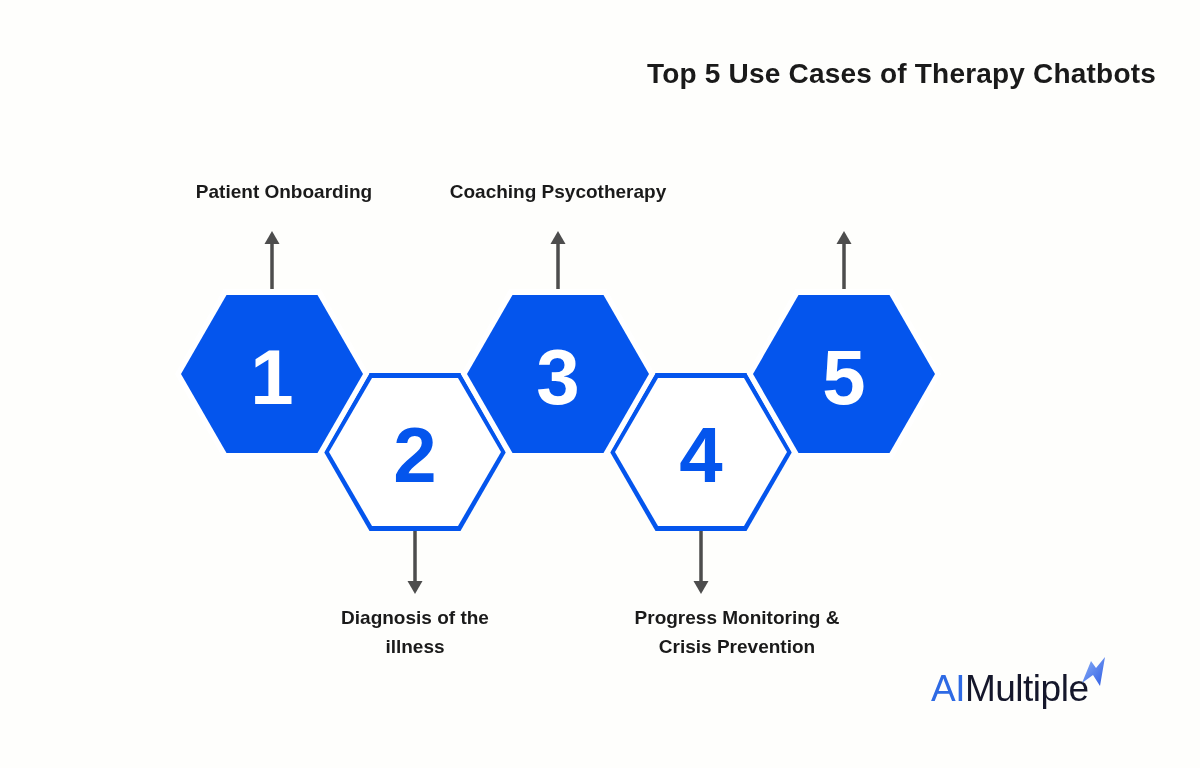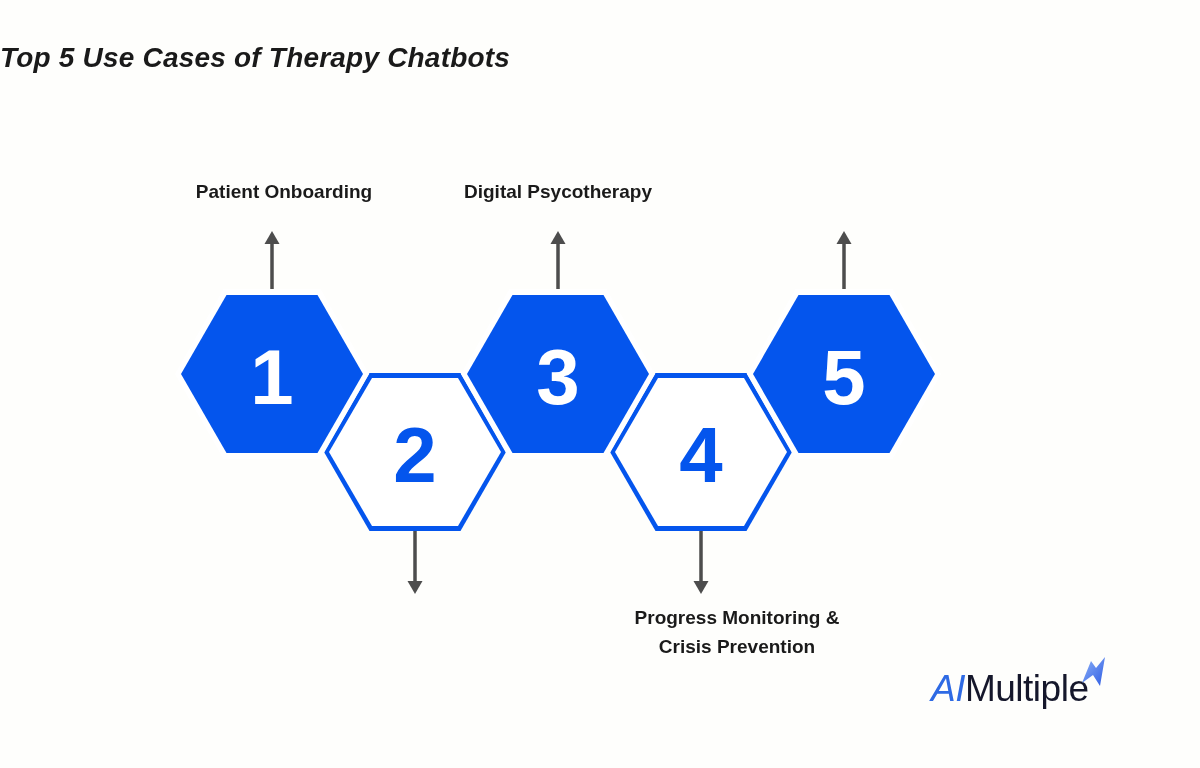--- a/index.html
+++ b/index.html
@@ -1,20 +1,20 @@
 <!DOCTYPE html>
 <html style="--accent-blue: #0455ED; --arrow-gray: #4D4D4D; --text-dark: #1A1A1A; --logo-blue: #2E6AE4; --logo-dark: #15172B; --mark-light: #8FB4F8; --mark-dark: #2E5BE3; --bg: #FEFEFC;"><head>
 <meta charset="utf-8">
 <style>
   html,body{margin:0;padding:0;}
   body{font-family:"Liberation Sans", sans-serif;}
   .canvas{position:relative;width:1200px;height:768px;background:var(--bg,#FEFEFC);overflow:hidden;}
 
-  .title{position:absolute;left:0;top:42px;width:1140px;margin:0;text-align:left;
-         font-size:28px;font-weight:700;color:var(--text-dark,#1A1A1A);letter-spacing:0.2px;font-style:italic;}
+  .title{position:absolute;left:0;top:42px;width:1140px;margin:16px;text-align:right;
+         font-size:28px;font-weight:700;color:var(--text-dark,#1A1A1A);letter-spacing:0.2px;}
 
   .step-label{position:absolute;display:flex;align-items:center;justify-content:center;
          text-align:center;font-size:19px;font-weight:700;line-height:29px;
          color:var(--text-dark,#1A1A1A);}
   .lab-top{top:161px;height:60px;}
   .lab-bottom{top:603px;}
 
   .arrow{position:absolute;z-index:0;}
 
   .hex{position:absolute;}
@@ -25,34 +25,35 @@
   .hex-core{inset:6px;background:var(--accent-blue,#0455ED);}
   .hex-ring{inset:0;background:var(--accent-blue,#0455ED);}
   .hex-inner{inset:5px;background:#FFFFFF;}
   .hex-num{position:absolute;inset:0;display:flex;align-items:center;justify-content:center;
          padding-top:6px;font-size:78px;font-weight:700;z-index:3;}
   .num-light{color:#FFFFFF;}
   .num-blue{color:var(--accent-blue,#0455ED);}
 
   .logo{position:absolute;left:931px;top:666px;white-space:nowrap;
         font-size:37px;letter-spacing:-0.5px;line-height:46px;}
-  .logo-ai{color:var(--logo-blue,#2E6AE4);font-style:italic;}
+  .logo-ai{color:var(--logo-blue,#2E6AE4);}
   .logo-rest{color:var(--logo-dark,#15172B);}
   .logo-mark{position:absolute;right:-20px;top:-10px;}
 </style>
 </head>
 <body>
 
 <div class="canvas">
 
   <h1 class="title">Top 5 Use Cases of Therapy Chatbots</h1>
 
   <div class="step-label lab-top" style="left:144px;width:280px;">Patient Onboarding</div>
-  <div class="step-label lab-top" style="left:418px;width:280px;">Digital Psycotherapy</div>
+  <div class="step-label lab-top" style="left:418px;width:280px;">Coaching Psycotherapy</div>
 
+  <div class="step-label lab-bottom" style="left:315px;width:200px;">Diagnosis of the illness</div>
   <div class="step-label lab-bottom" style="left:612px;width:250px;">Progress Monitoring &amp; Crisis Prevention</div>
 
   <svg class="arrow" style="left:262px;top:231px;" width="20" height="66" viewBox="0 0 20 66">
     <line x1="10" y1="11" x2="10" y2="66" stroke="var(--arrow-gray,#4D4D4D)" stroke-width="3.5"></line>
     <polygon points="10,0 2.5,13 17.5,13" fill="var(--arrow-gray,#4D4D4D)"></polygon>
   </svg>
   <svg class="arrow" style="left:548px;top:231px;" width="20" height="66" viewBox="0 0 20 66">
     <line x1="10" y1="11" x2="10" y2="66" stroke="var(--arrow-gray,#4D4D4D)" stroke-width="3.5"></line>
     <polygon points="10,0 2.5,13 17.5,13" fill="var(--arrow-gray,#4D4D4D)"></polygon>
   </svg>

